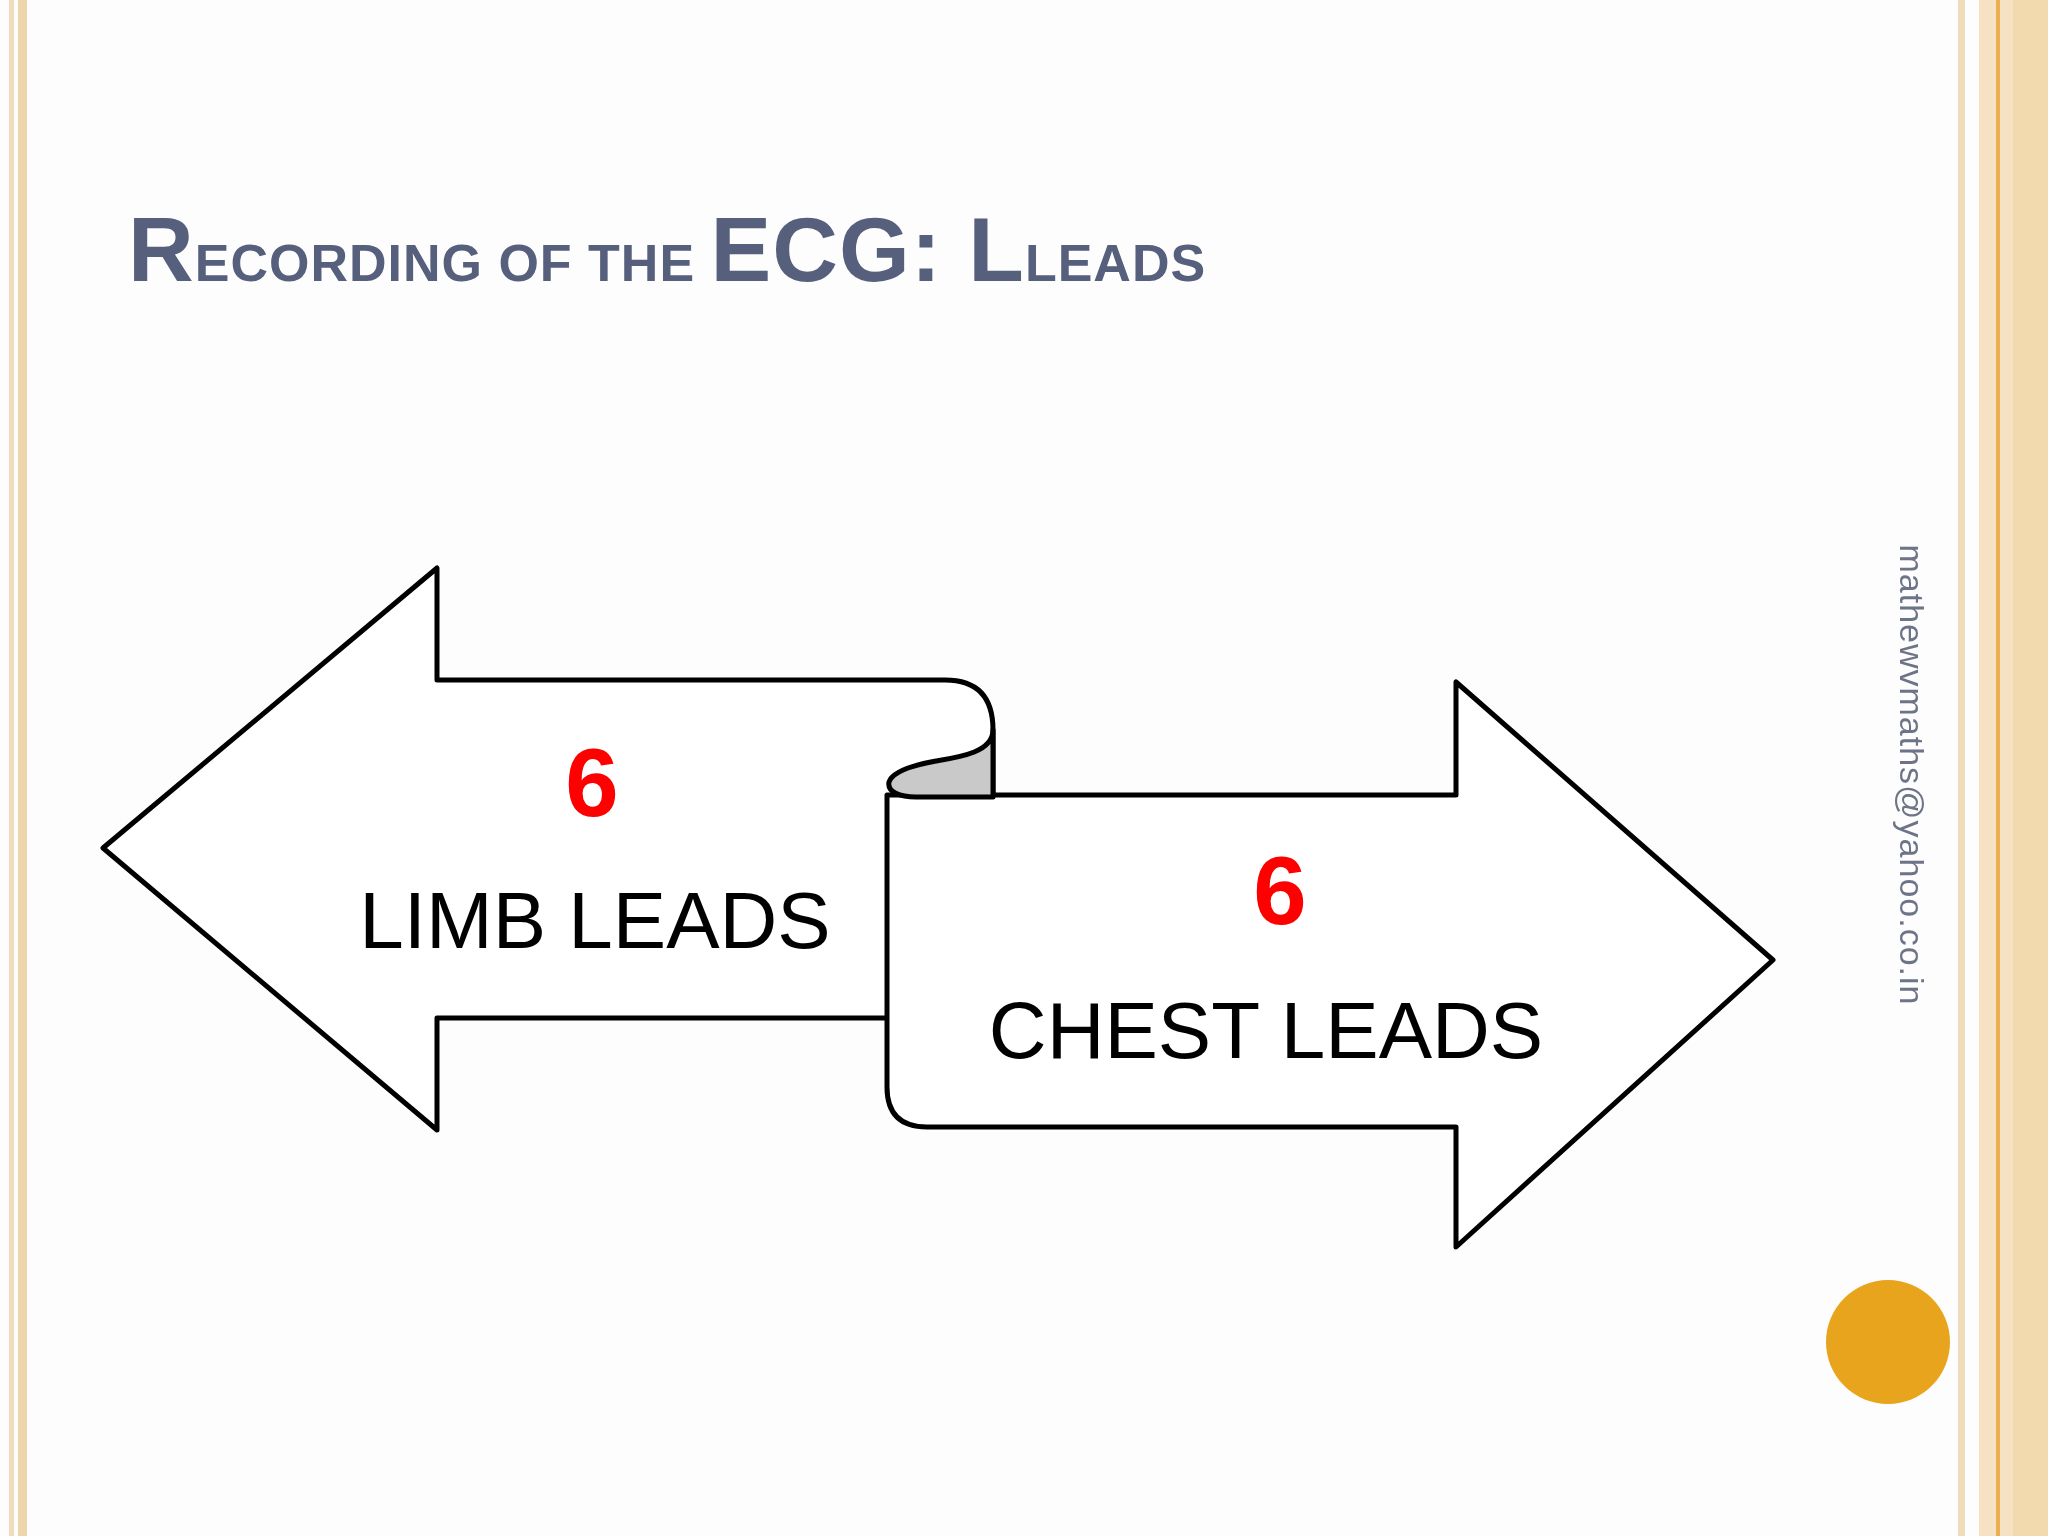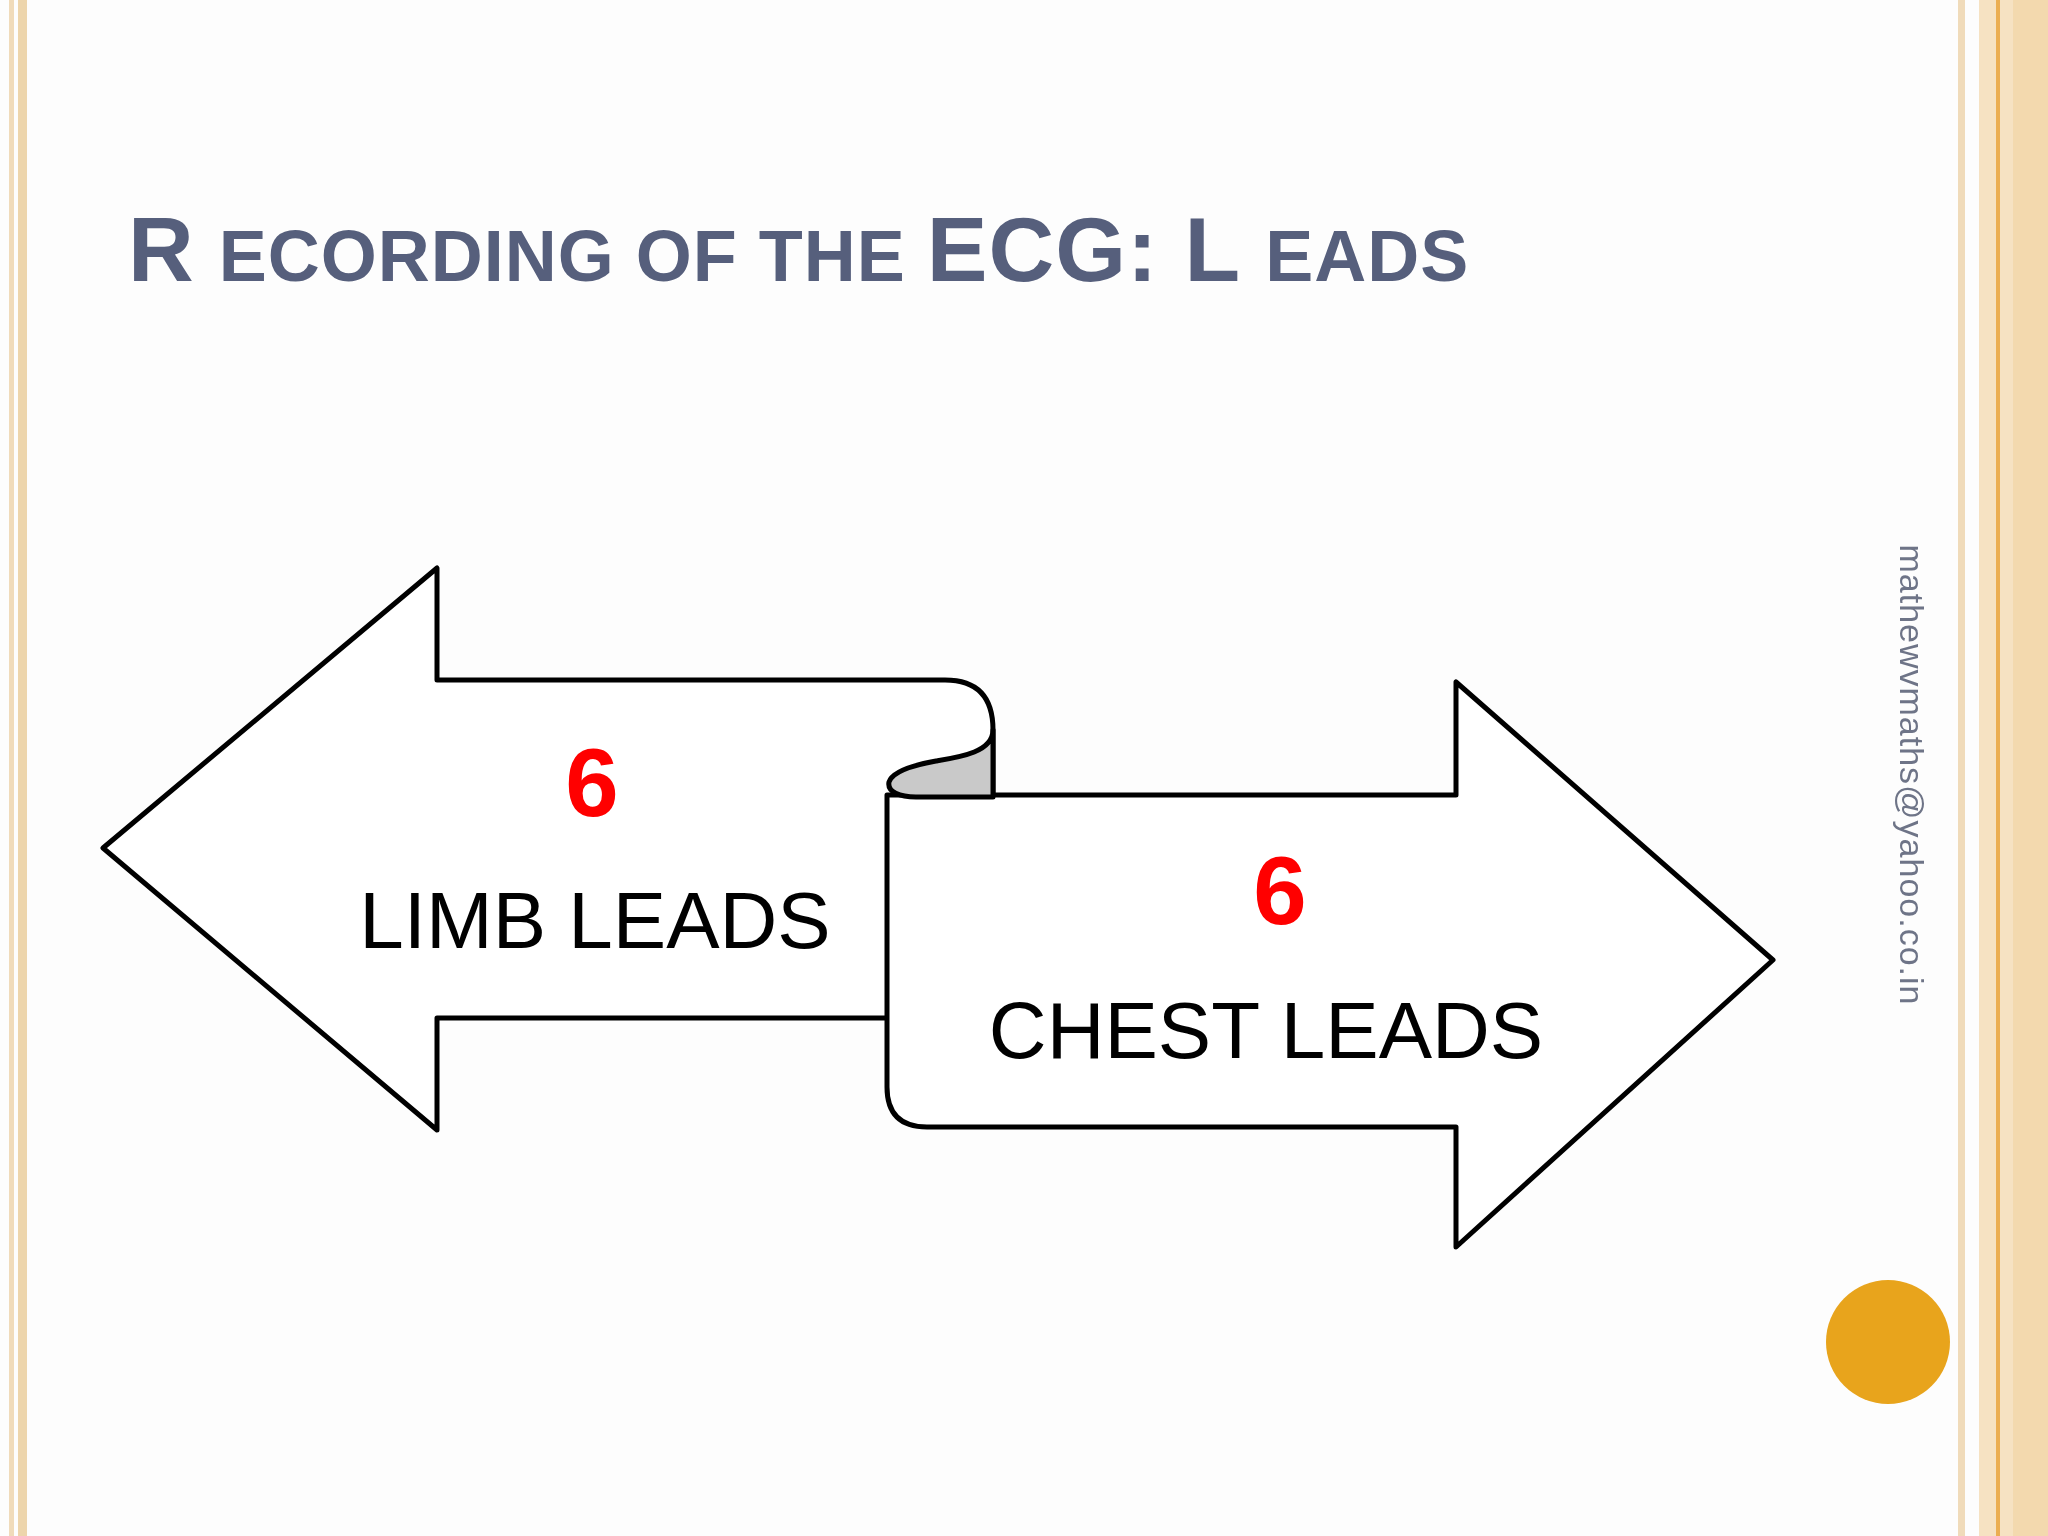--- a/index.html
+++ b/index.html
@@ -15,21 +15,21 @@
   #band-right{left:1979px;width:69px;background:#F6E2C2;}
   #band-right-line{left:1996px;width:4px;background:#EBAE52;}
   #band-right-outer{left:2013px;width:35px;background:#F3D9AE;}
 
   .title{
     position:absolute;left:128px;top:204px;
     color:#565F7C;font-weight:bold;letter-spacing:1px;
     white-space:nowrap;line-height:1;
   }
   .title .big{font-size:91px;}
-  .title .sm{font-size:72px;margin-left:24px;}
+  .title .sm{font-size:52px;}
 
   #diagram{position:absolute;left:0;top:0;}
   #diagram path{stroke:#000000;stroke-width:5;stroke-linejoin:round;stroke-linecap:round;}
   #diagram .arrow-shape{fill:#FFFFFF;}
   #diagram text{text-anchor:middle;}
   #diagram .count{font-size:96px;font-weight:bold;}
   #diagram .label{font-size:80px;fill:#000000;}
 
   .email{
     position:absolute;left:1911px;top:775px;
@@ -46,21 +46,21 @@
 <body>
 
 <div class="stripe" id="stripe-left-inner"></div>
 <div class="stripe" id="stripe-left-outer"></div>
 <div class="stripe" id="stripe-right-thin"></div>
 <div class="stripe" id="band-right"></div>
 <div class="stripe" id="band-right-line"></div>
 <div class="stripe" id="band-right-outer"></div>
 
 <div class="title">
-  <span class="big">R</span><span class="sm">ECORDING OF THE </span><span class="big">ECG: </span><span class="big">L</span><span class="sm">EADS</span>
+  <span class="big">R</span><span class="sm">ECORDING OF THE </span><span class="big">ECG: </span><span class="big">L</span><span class="sm">LEADS</span>
 </div>
 
 <svg id="diagram" width="2048" height="1536" viewBox="0 0 2048 1536">
   <path class="arrow-shape" d="M 103 848 L 437 568 L 437 680 L 945 680 Q 993 680 993 730 L 993 1018 L 437 1018 L 437 1130 Z"></path>
   <path class="arrow-shape" d="M 887 795 L 887 1087 Q 887 1127 927 1127 L 1456 1127 L 1456 1247 L 1773 960 L 1456 682 L 1456 795 Z"></path>
   <path d="M 993 730 C 993 752 960 757 936 761 C 908 766 892 773 889 782 C 887 792 900 797 916 797 L 993 797 Z" fill="#C9C9C9"></path>
   <text class="count" x="592" y="816" fill="#FF0000">6</text>
   <text class="label" x="595" y="948">LIMB LEADS</text>
   <text class="count" x="1280" y="924" fill="#FF0000">6</text>
   <text class="label" x="1266" y="1058">CHEST LEADS</text>

